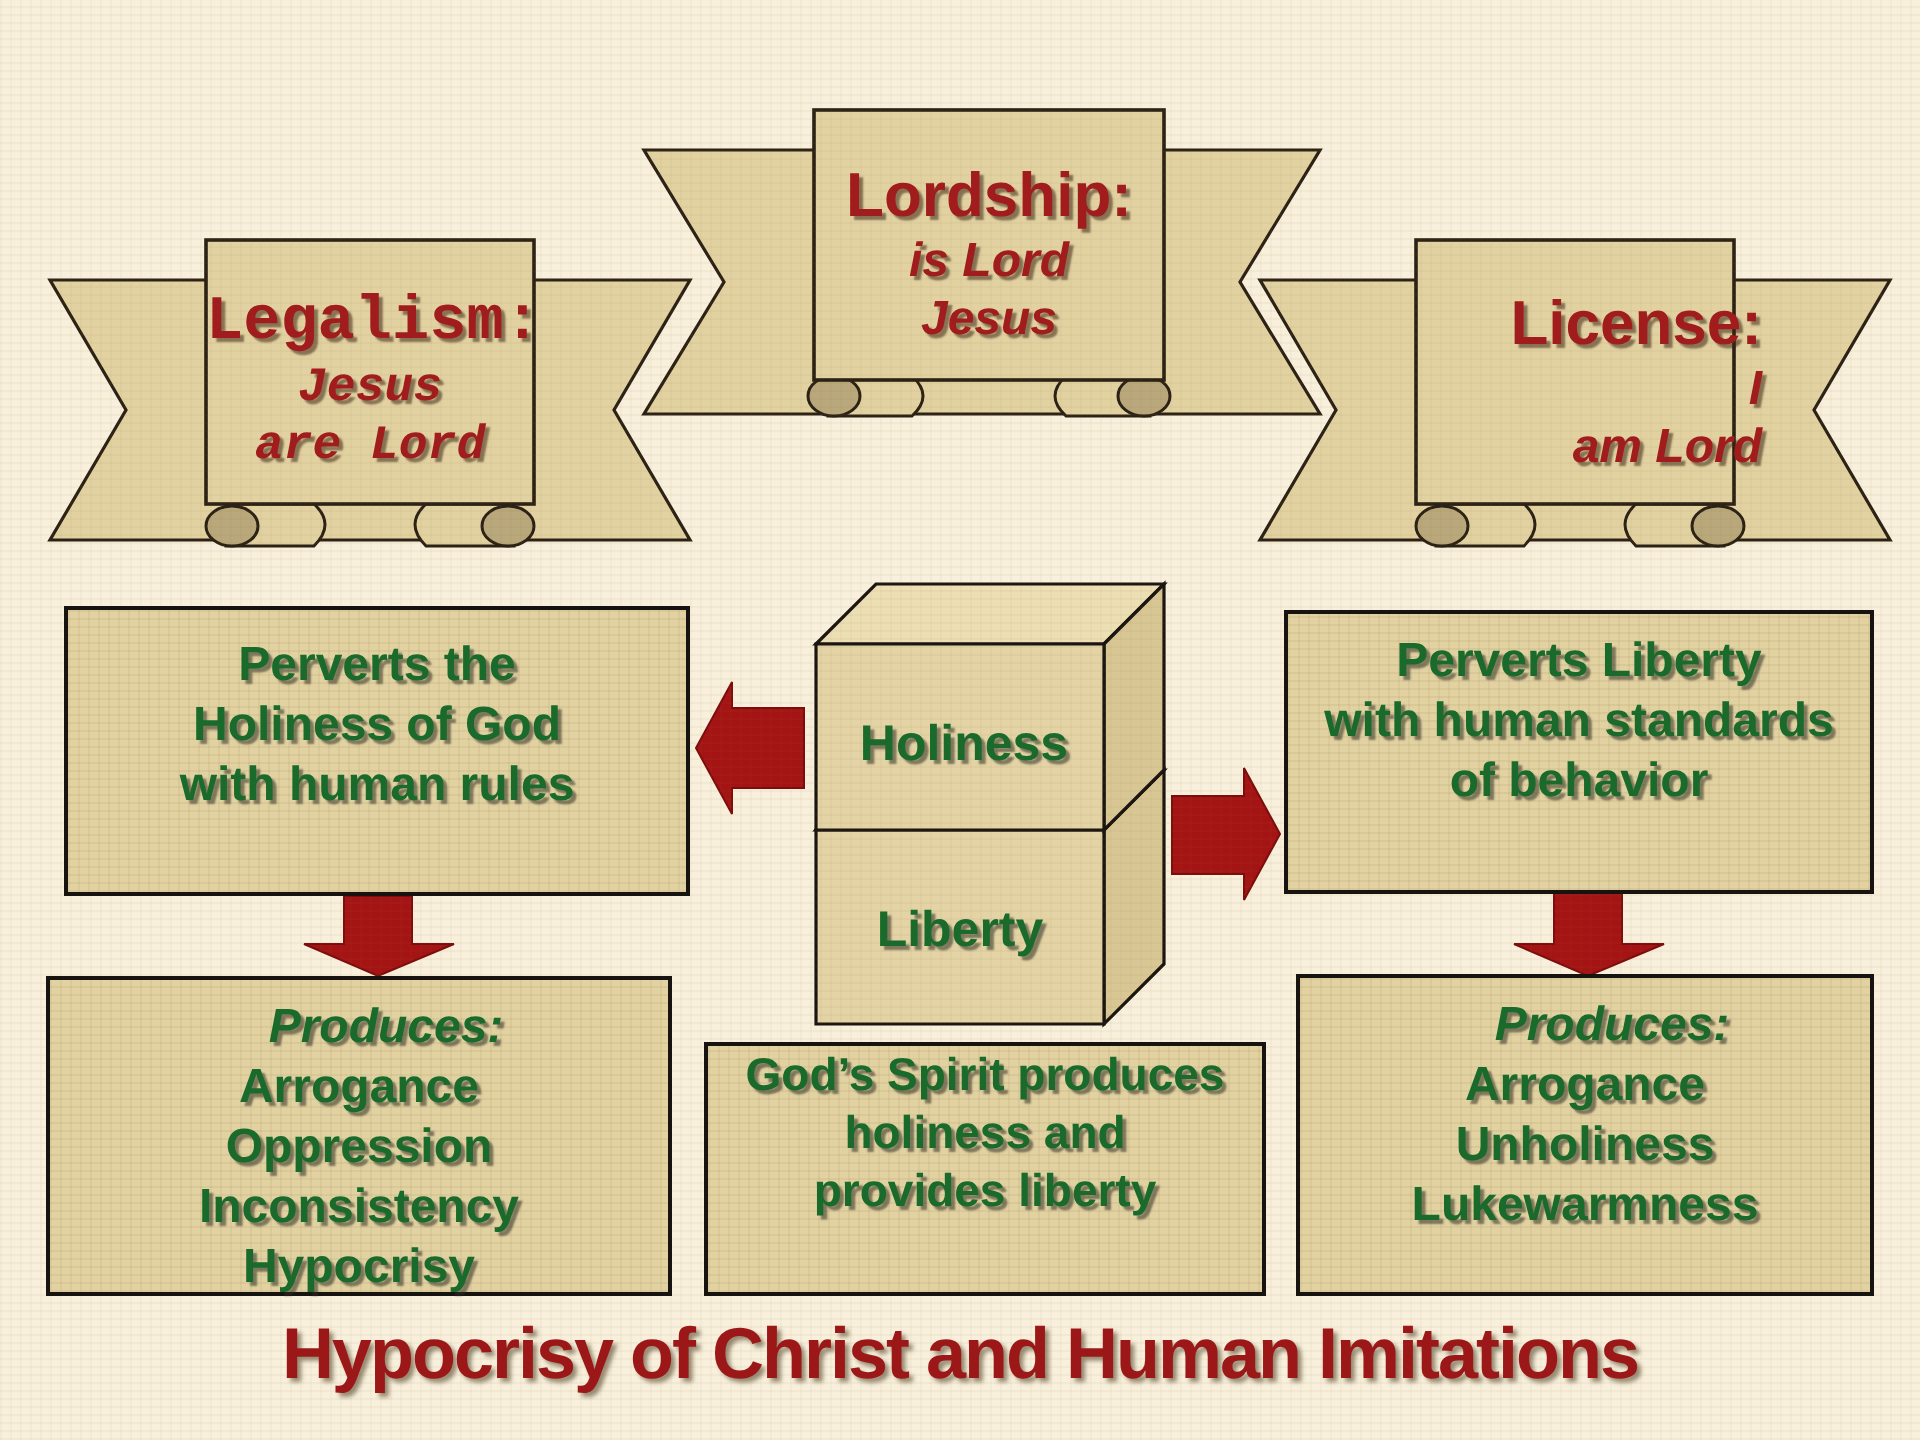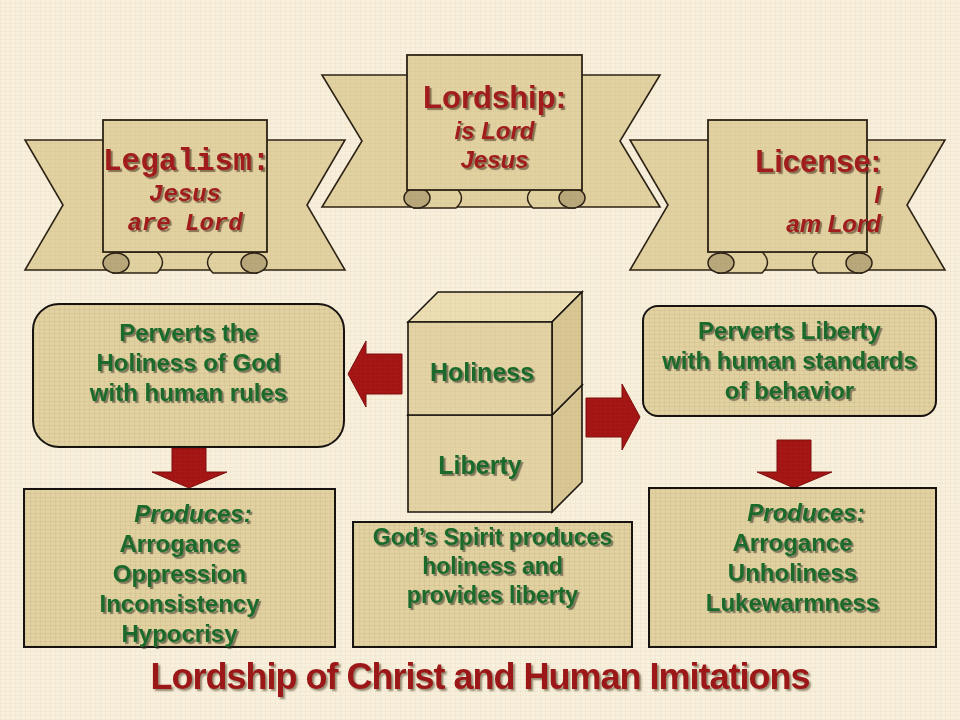--- a/index.html
+++ b/index.html
@@ -109,26 +109,26 @@
   </div>
   <div class="txt banner-text" style="left:708px;top:144px;width:173px;text-align:right;">
     <div class="bh">License:</div>
     <div class="bs">I</div>
     <div class="bs">am Lord</div>
   </div>
 
   <div class="txt green cube-label" style="left:408px;top:357px;width:148px;">Holiness</div>
   <div class="txt green cube-label" style="left:408px;top:450px;width:144px;">Liberty</div>
 
-  <div class="pbox" style="left:32px;top:303px;width:313px;height:145px;padding-top:13px;border-radius:27px;">
+  <div class="pbox" style="left:32px;top:303px;width:313px;height:145px;padding-top:13px;">
     <div>Perverts the</div>
     <div>Holiness of God</div>
     <div>with human rules</div>
   </div>
-  <div class="pbox" style="left:642px;top:305px;width:295px;height:112px;padding-top:9px;border-radius:16px;">
+  <div class="pbox" style="left:642px;top:305px;width:295px;height:142px;padding-top:9px;">
     <div>Perverts Liberty</div>
     <div>with human standards</div>
     <div>of  behavior</div>
   </div>
   <div class="pbox" style="left:23px;top:488px;width:313px;height:160px;padding-top:9px;">
     <div class="it">Produces:</div>
     <div>Arrogance</div>
     <div>Oppression</div>
     <div>Inconsistency</div>
     <div>Hypocrisy</div>
@@ -138,15 +138,15 @@
     <div>holiness and</div>
     <div>provides liberty</div>
   </div>
   <div class="pbox" style="left:648px;top:487px;width:289px;height:161px;padding-top:9px;">
     <div class="it">Produces:</div>
     <div>Arrogance</div>
     <div>Unholiness</div>
     <div>Lukewarmness</div>
   </div>
 
-  <div class="txt title">Lordship of Christ and Human Imitations</div>
+  <div class="txt title">Hypocrisy of Christ and Human Imitations</div>
 
 </div>
 
 </body></html>

